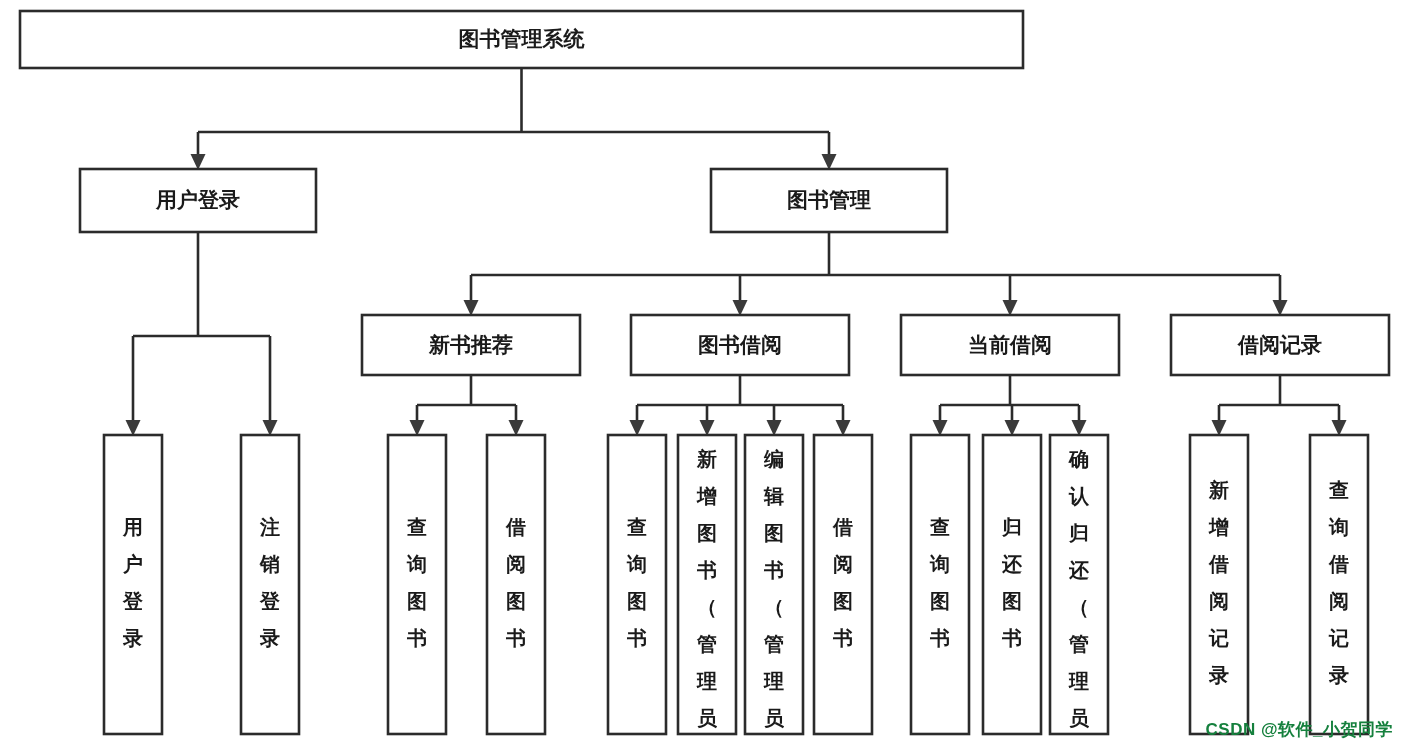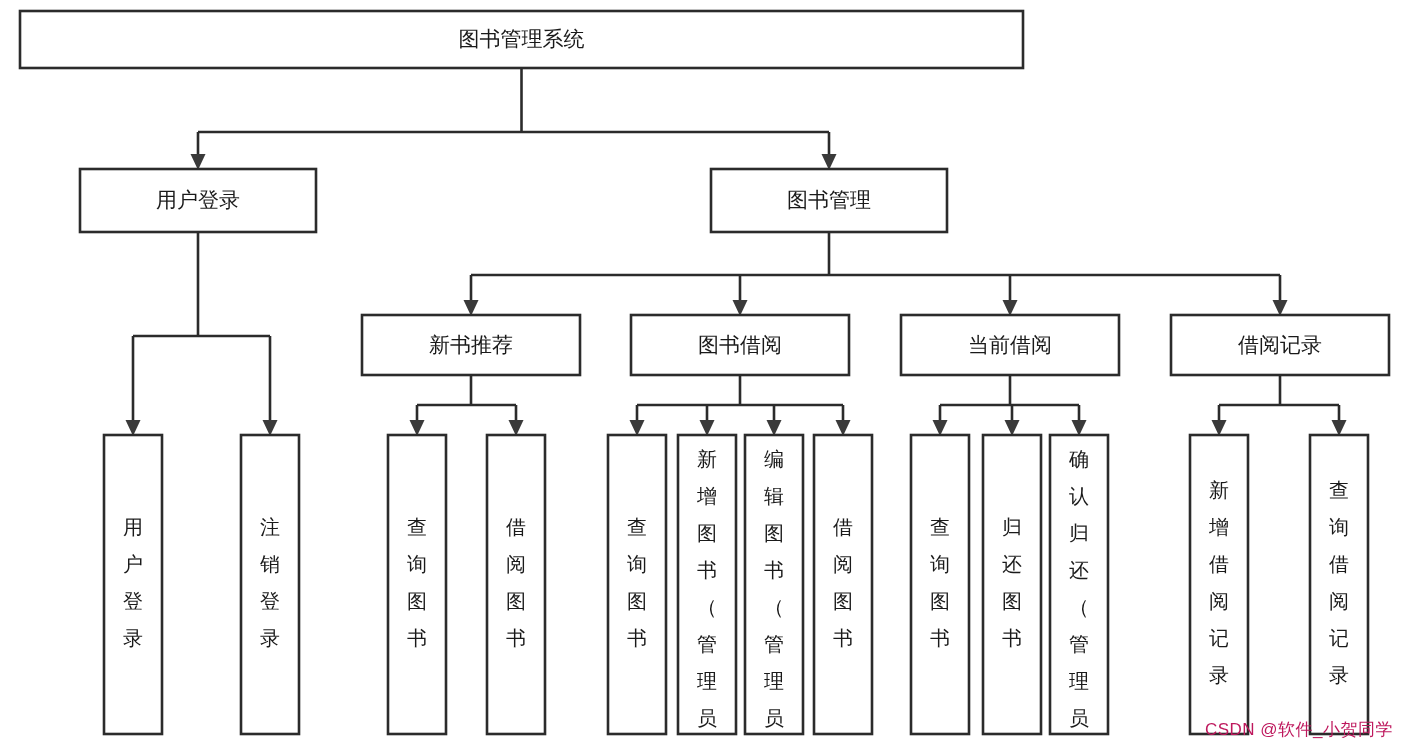--- a/index.html
+++ b/index.html
@@ -12,20 +12,21 @@
     width: 1405px;
     height: 747px;
     font-family: "Liberation Sans", "DejaVu Sans", sans-serif;
     overflow: hidden;
     position: relative;
   }
   #diagram-root {
     position: relative;
     width: 1405px;
     height: 747px;
+    font-weight: bold;
   }
   svg.diagram-canvas {
     position: absolute;
     left: 0;
     top: 0;
     width: 1405px;
     height: 747px;
     display: block;
   }
   .node-box {
@@ -56,21 +57,21 @@
   .node-label.vertical {
     font-size: 20px;
     letter-spacing: 0px;
   }
   .watermark {
     position: absolute;
     right: 12px;
     bottom: 6px;
     font-family: "Liberation Sans", "DejaVu Sans", sans-serif;
     font-size: 17px;
-    color: #be185d;
+    color: #15803d;
     letter-spacing: 0.5px;
     white-space: nowrap;
     pointer-events: none;
   }
 </style>
 </head>
 <body>
 
 <div id="diagram-root">
   <svg class="diagram-canvas" viewBox="0 0 1405 747" xmlns="http://www.w3.org/2000/svg">

